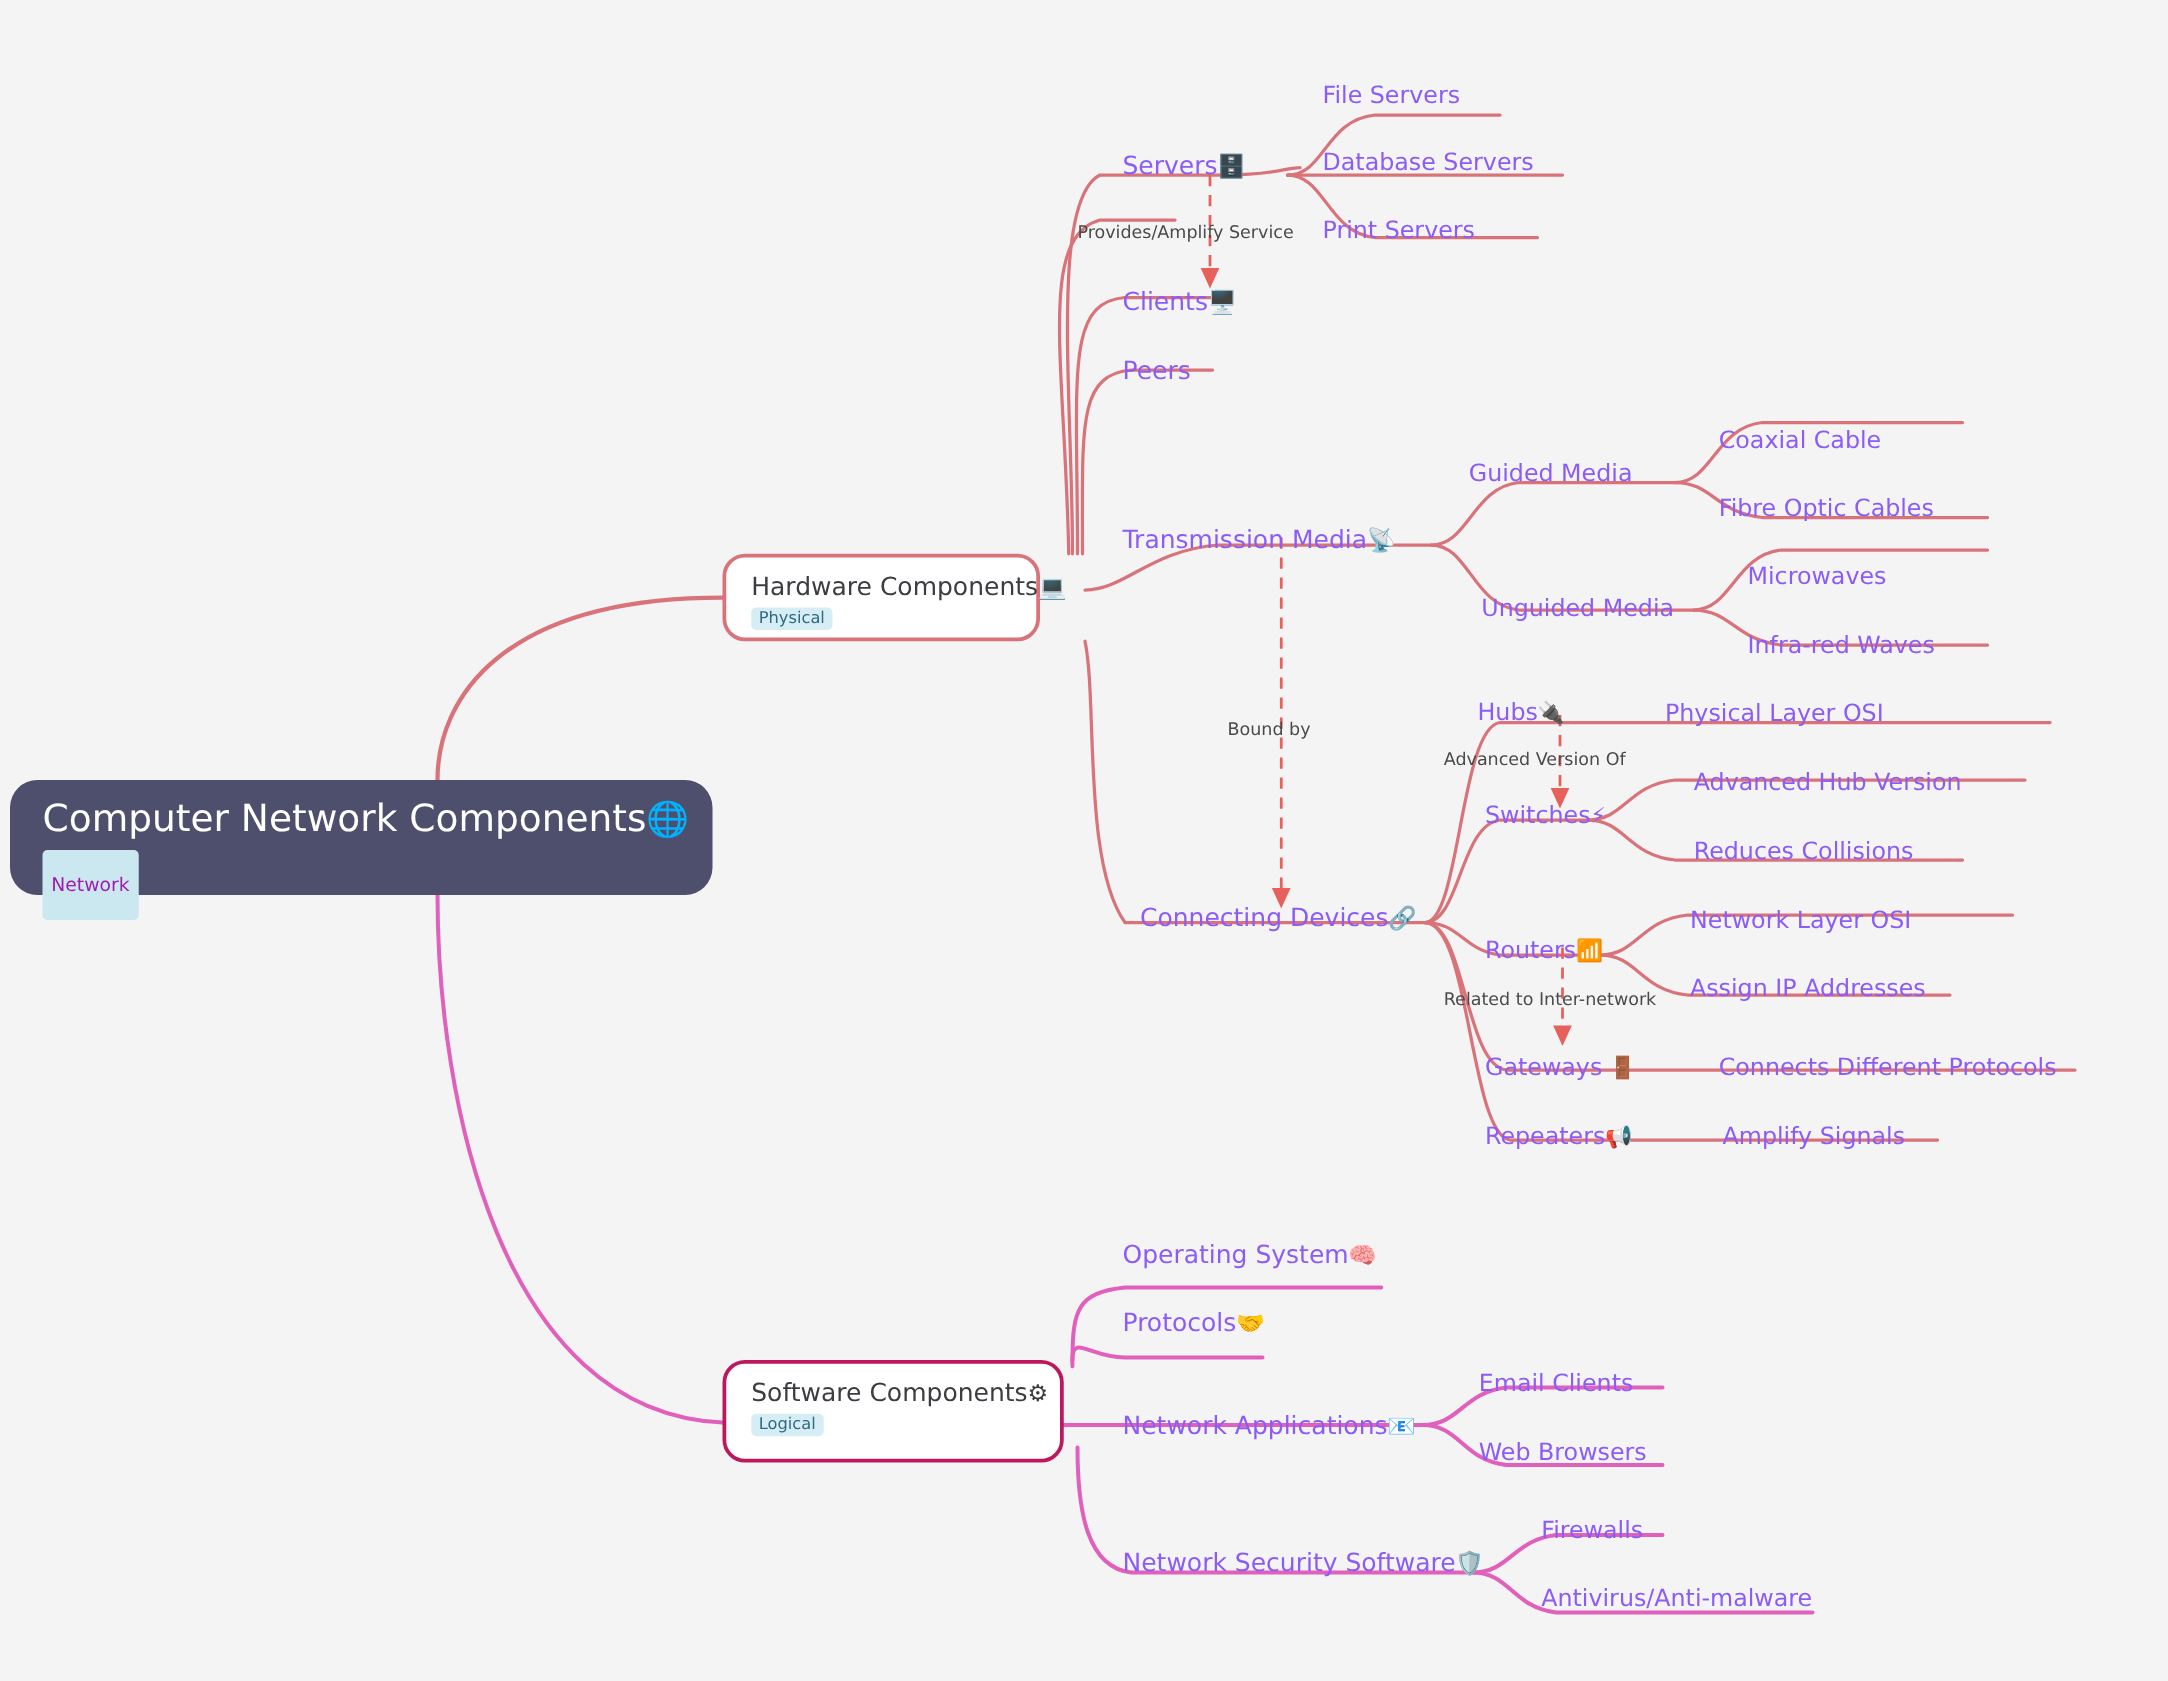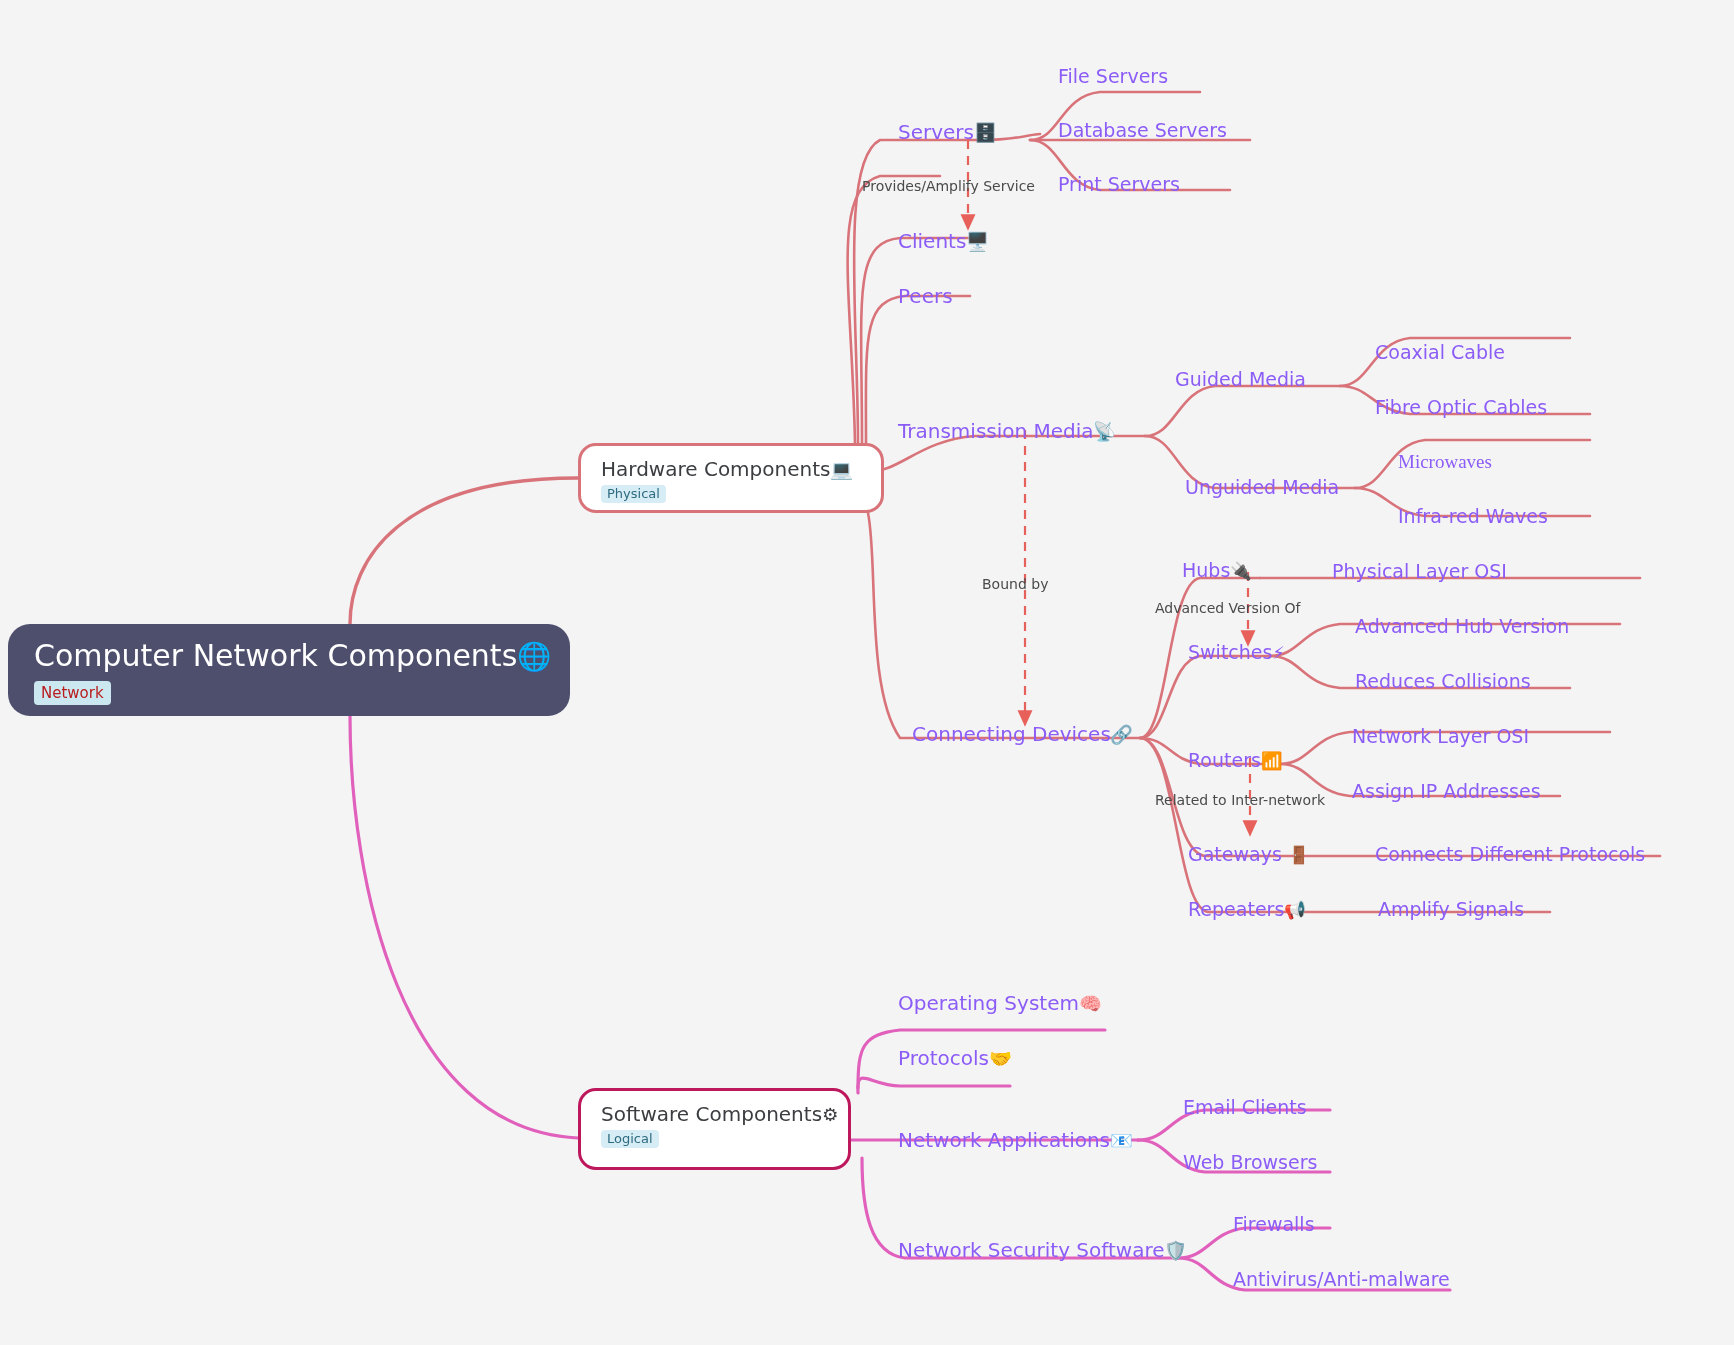--- a/index.html
+++ b/index.html
@@ -38,39 +38,39 @@
   .root-title {
     color: #ffffff;
     font-size: 30px;
     line-height: 36px;
     white-space: nowrap;
   }
   .root-tag {
     display: inline-block;
     margin-top: 6px;
     background: #cbe7f0;
-    color: #b91c1c;
+    color: #a21caf;
     font-size: 15px;
     line-height: 20px;
-    padding: 2px 7px;
+    padding: 18px 7px;
     border-radius: 4px;
   }
 
   
   .box-node {
     position: absolute;
     background: #ffffff;
     border-radius: 18px;
     box-sizing: border-box;
     padding: 11px 20px 0 20px;
   }
   .box-node.hw {
     left: 578px;
     top: 443px;
-    width: 306px;
+    width: 254px;
     height: 70px;
     border: 3px solid #d9737a;
   }
   .box-node.sw {
     left: 578px;
     top: 1088px;
     width: 273px;
     height: 82px;
     border: 3px solid #be185d;
   }
@@ -214,21 +214,21 @@
   <div class="node lvl3" style="left:1058px; top:175px;">Print Servers</div>
 
   <div class="node lvl2" style="left:898px; top:231px;"><span>Clients</span><span class="emoji">🖥️</span></div>
   <div class="node lvl2" style="left:898px; top:286px;">Peers</div>
 
   <div class="node lvl2" style="left:898px; top:421px;"><span>Transmission Media</span><span class="emoji">📡</span></div>
   <div class="node lvl3" style="left:1175px; top:370px;">Guided Media</div>
   <div class="node lvl3" style="left:1375px; top:343px;">Coaxial Cable</div>
   <div class="node lvl3" style="left:1375px; top:398px;">Fibre Optic Cables</div>
   <div class="node lvl3" style="left:1185px; top:478px;">Unguided Media</div>
-  <div class="node lvl3" style="left:1398px; top:452px;font-family:Liberation Serif, serif;">Microwaves</div>
+  <div class="node lvl3" style="left:1398px; top:452px;">Microwaves</div>
   <div class="node lvl3" style="left:1398px; top:507px;text-align:center;">Infra-red Waves</div>
 
   <div class="node lvl2" style="left:898px; top:724px;margin-left:14px;"><span>Connecting Devices</span><span class="emoji">🔗</span></div>
 
   <div class="node lvl3" style="left:1182px; top:561px;"><span>Hubs</span><span class="emoji">🔌</span></div>
   <div class="node lvl3" style="left:1332px; top:562px;">Physical Layer OSI</div>
 
   <div class="node lvl3" style="left:1188px; top:643px;"><span>Switches</span><span class="emoji">⚡</span></div>
   <div class="node lvl3" style="left:1355px; top:617px;">Advanced Hub Version</div>
   <div class="node lvl3" style="left:1355px; top:672px;">Reduces Collisions</div>

